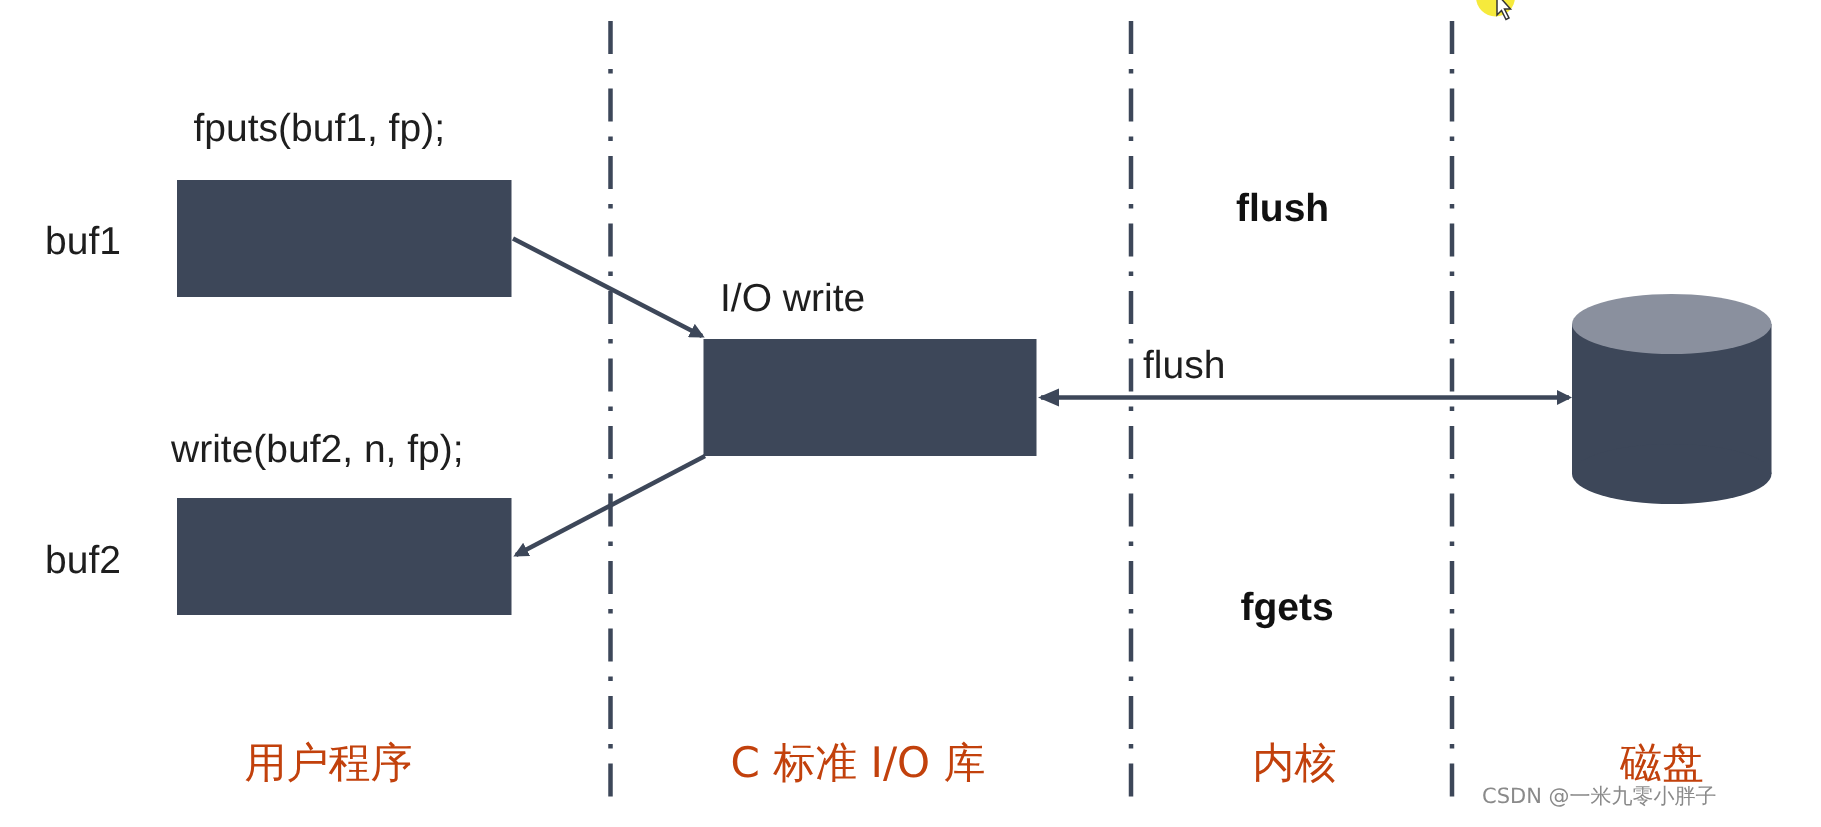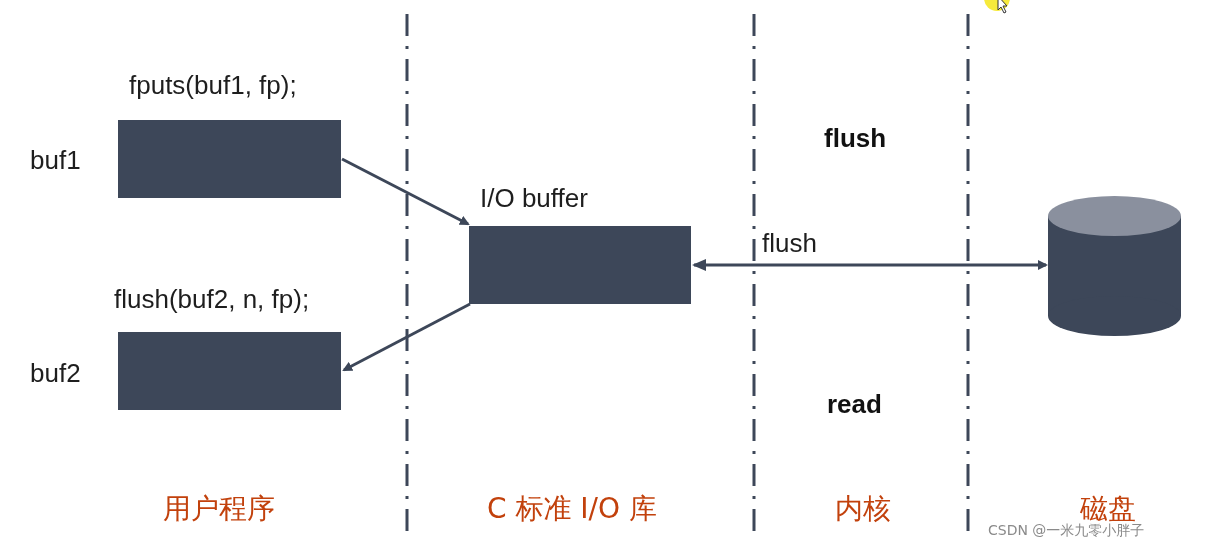--- a/index.html
+++ b/index.html
@@ -43,29 +43,29 @@
   <g>
     <circle cx="997" cy="-2" r="13" fill="#f5e61a" opacity="0.85"></circle>
     <path d="M998,-4 L998,10 L1001,7 L1004,13 L1006,12 L1003,6 L1007,6 Z" fill="#ffffff" stroke="#333" stroke-width="1"></path>
   </g>
 </svg>
 
 <div class="abs label" style="left:129px; top:70px;">fputs(buf1, fp);</div>
 <div class="abs label" style="left:30px; top:145px;text-align:right;">buf1</div>
 <div class="abs box" style="left:118px; top:120px; width:223px; height:78px;"></div>
 
-<div class="abs label" style="left:114px; top:284px;">flush(buf2, n, fp);</div>
+<div class="abs label" style="left:114px; top:284px;">write(buf2, n, fp);</div>
 <div class="abs label" style="left:30px; top:358px;">buf2</div>
 <div class="abs box" style="left:118px; top:332px; width:223px; height:78px;"></div>
 
-<div class="abs label" style="left:480px; top:183px;">I/O buffer</div>
+<div class="abs label" style="left:480px; top:183px;">I/O write</div>
 <div class="abs box" style="left:469px; top:226px; width:222px; height:78px;"></div>
 
 <div class="abs label bold" style="left:824px; top:123px;">flush</div>
 <div class="abs label" style="left:762px; top:228px;">flush</div>
-<div class="abs label bold" style="left:827px; top:389px;">read</div>
+<div class="abs label bold" style="left:827px; top:389px;">fgets</div>
 
 <div class="abs col-label" style="left:163px; top:490px;">用户程序</div>
 <div class="abs col-label" style="left:487px; top:490px;">C 标准 I/O 库</div>
 <div class="abs col-label" style="left:835px; top:490px;text-align:center;">内核</div>
 <div class="abs col-label" style="left:1080px; top:490px;">磁盘</div>
 
 <div class="abs watermark" style="left:988px; top:522px;">CSDN @一米九零小胖子</div>
 
 </body></html>

